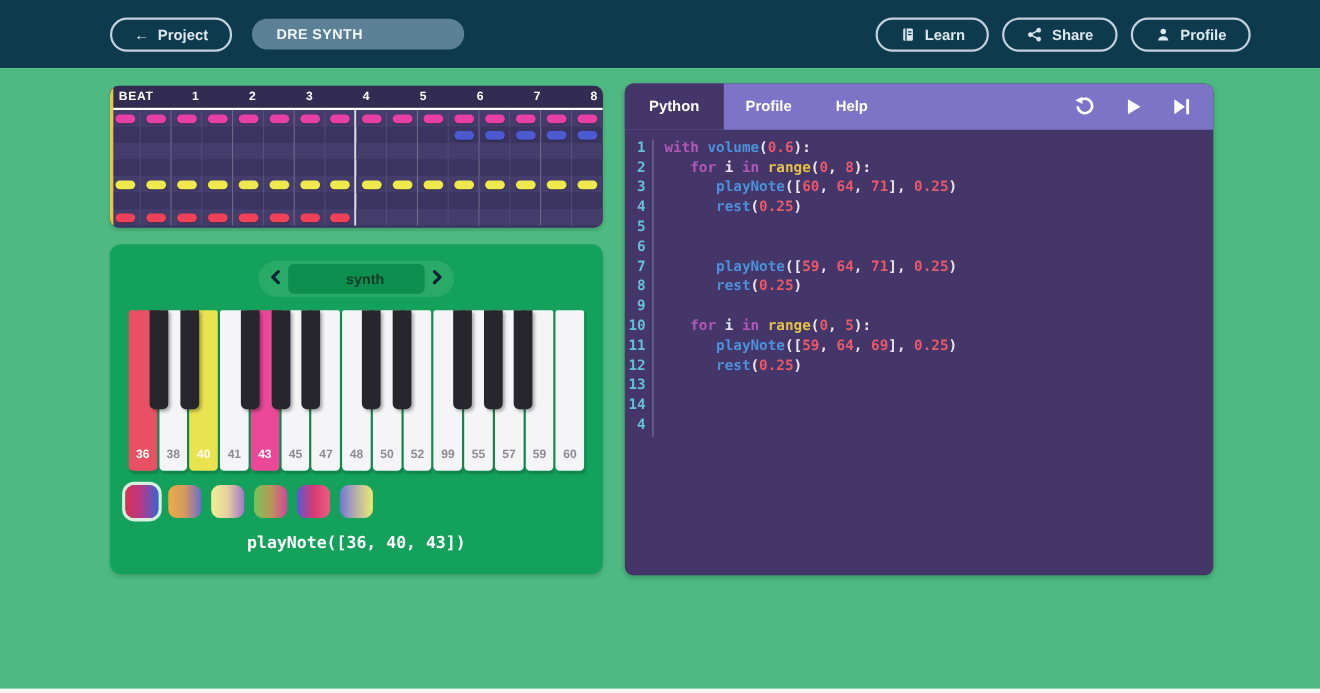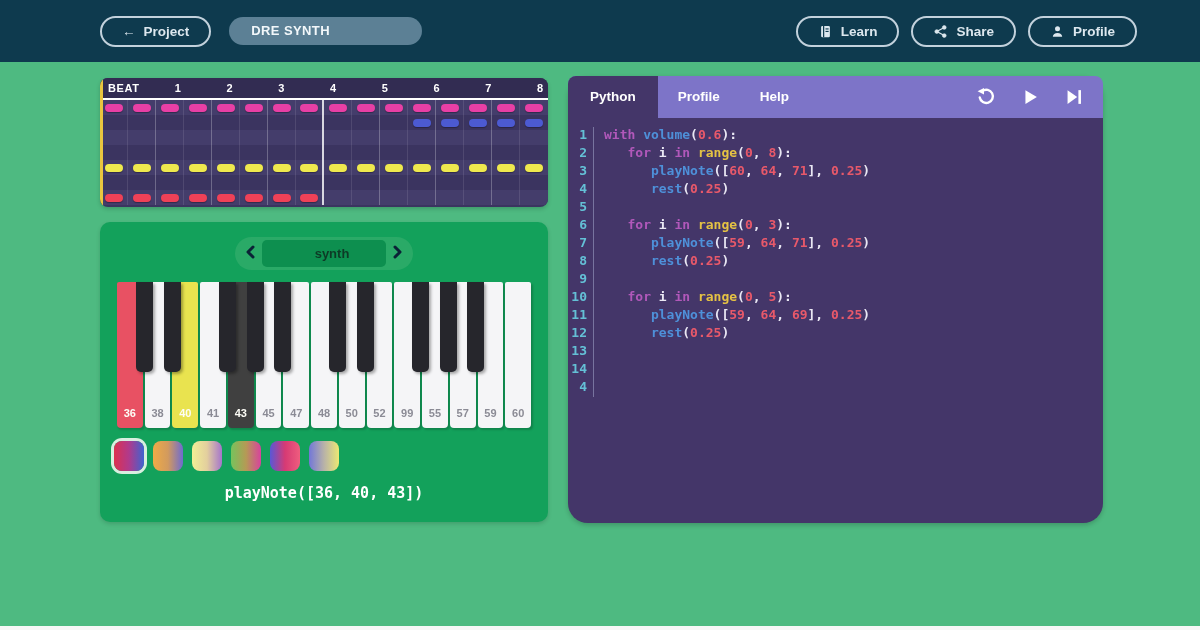--- a/index.html
+++ b/index.html
@@ -55,21 +55,21 @@
   .wkey.hl .key-label { color:#fdfdf6; }
   .bkey { position:absolute; top:0; width:17px; height:90px; background:#26262c; border-radius:0 0 5px 5px;
           box-shadow:2px 2px 3px rgba(0,0,0,.32); z-index:2; }
   .swatches { position:absolute; left:14px; top:219px; display:flex; gap:9px; align-items:center; }
   .swatch { width:30px; height:30px; border-radius:8px; cursor:pointer; }
   .swatch.selected { box-shadow:0 0 0 3px #d8efe0; }
   .playnote { position:absolute; top:262px; width:100%; text-align:center;
               font-family:"DejaVu Sans Mono", monospace; font-weight:bold; font-size:15px; color:#ffffff; }
 
   
-  .editor { position:absolute; left:568px; top:14px; width:535px; height:447px; border-radius:20px;
+  .editor { position:absolute; left:568px; top:14px; width:535px; height:447px; border-radius:8px;
             background:var(--editor_bg); box-shadow:0 2px 5px rgba(0,0,0,.2); }
   .ed-header { height:42px; background:var(--editor_header); border-radius:8px 8px 0 0; display:flex; align-items:stretch; }
   .tab { padding:0 20px; line-height:42px; color:#ffffff; font-size:13.5px; font-weight:bold; cursor:pointer; }
   .tab.active { background:var(--editor_bg); border-radius:8px 0 0 0; padding:0 22px; }
   .transport { margin-left:auto; display:flex; align-items:center; gap:22px; padding-right:18px; }
   .icon-btn { width:22px; height:22px; background:transparent; border:none; padding:0; cursor:pointer; }
   .icon-btn svg { display:block; width:22px; height:22px; }
   .ed-body { padding-top:9px; }
   .code-line { display:flex; height:18px; font-family:"DejaVu Sans Mono", monospace; font-weight:bold; font-size:13px; }
   .ln { width:26px; flex:none; text-align:right; padding-right:6px; color:var(--gutter_num);
@@ -374,21 +374,21 @@
           </div>
           <div class="wkey">
             <span class="key-label">38</span>
           </div>
           <div class="wkey hl" style="background: rgb(233, 227, 79);">
             <span class="key-label">40</span>
           </div>
           <div class="wkey">
             <span class="key-label">41</span>
           </div>
-          <div class="wkey hl" style="background: #404040;">
+          <div class="wkey hl" style="background: #ec4899;">
             <span class="key-label">43</span>
           </div>
           <div class="wkey">
             <span class="key-label">45</span>
           </div>
           <div class="wkey">
             <span class="key-label">47</span>
           </div>
           <div class="wkey">
             <span class="key-label">48</span>
@@ -484,21 +484,20 @@
         <div class="code-line">
           <span class="ln">4</span>
           <span class="code"><span class="tok pl">      </span><span class="tok fn">rest</span><span class="tok pl">(</span><span class="tok num">0.25</span><span class="tok pl">)</span></span>
         </div>
         <div class="code-line">
           <span class="ln">5</span>
           <span class="code"></span>
         </div>
         <div class="code-line">
           <span class="ln">6</span>
-          <span class="code"><span class="tok pl">   </span><span class="tok kw">for </span><span class="tok pl">i</span><span class="tok kw"> in </span><span class="tok yl">range</span><span class="tok pl">(</span><span class="tok num">0</span><span class="tok pl">, </span><span class="tok num">3</span><span class="tok pl">):</span></span>
         </div>
         <div class="code-line">
           <span class="ln">7</span>
           <span class="code"><span class="tok pl">      </span><span class="tok fn">playNote</span><span class="tok pl">([</span><span class="tok num">59</span><span class="tok pl">, </span><span class="tok num">64</span><span class="tok pl">, </span><span class="tok num">71</span><span class="tok pl">], </span><span class="tok num">0.25</span><span class="tok pl">)</span></span>
         </div>
         <div class="code-line">
           <span class="ln">8</span>
           <span class="code"><span class="tok pl">      </span><span class="tok fn">rest</span><span class="tok pl">(</span><span class="tok num">0.25</span><span class="tok pl">)</span></span>
         </div>
         <div class="code-line">

